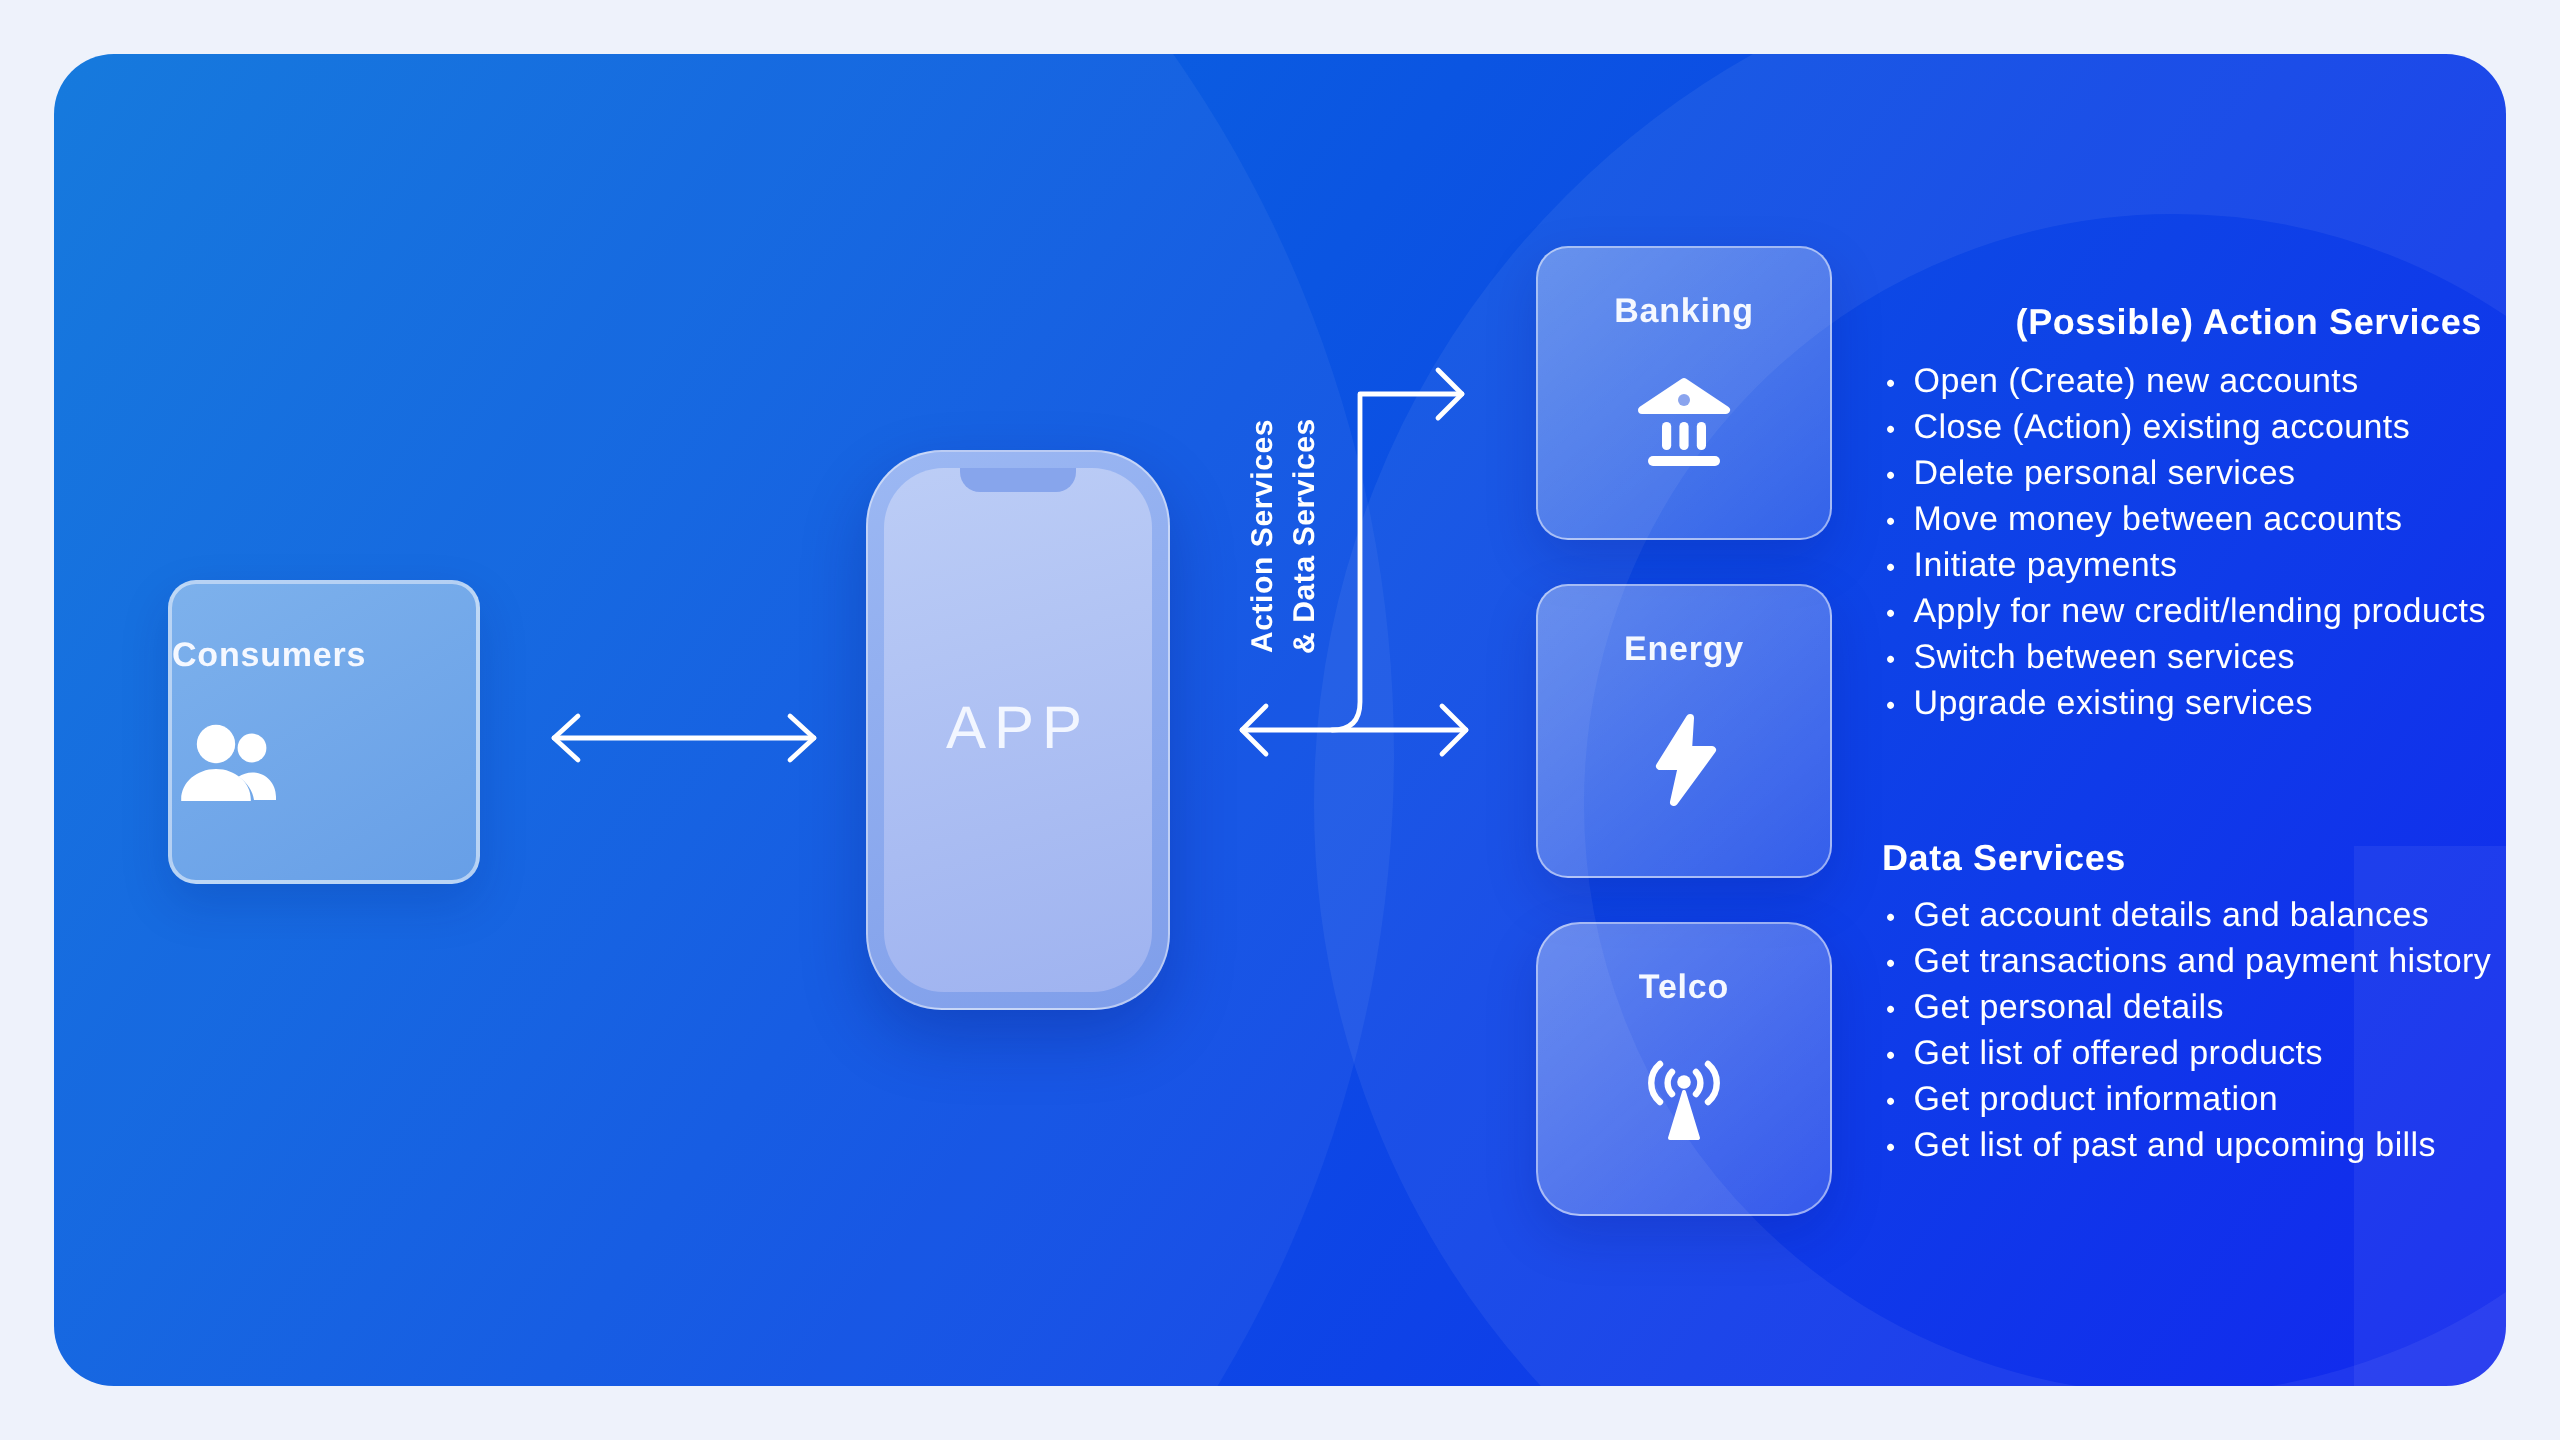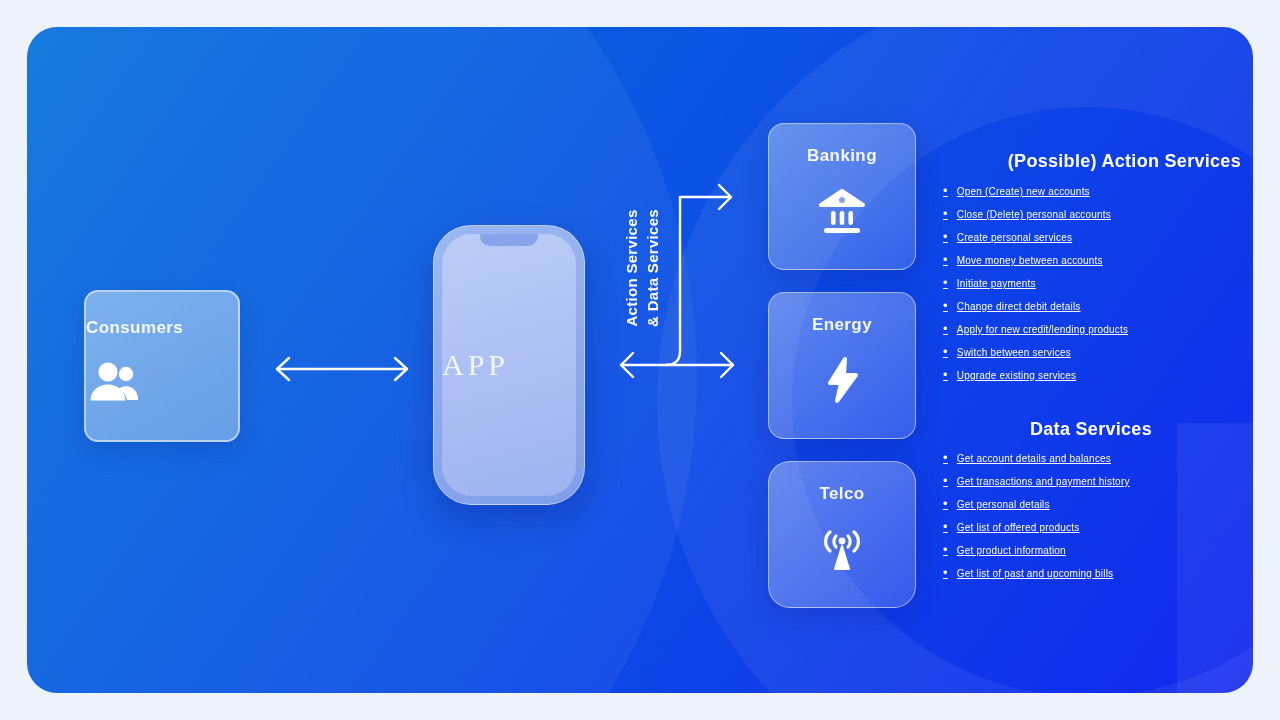--- a/index.html
+++ b/index.html
@@ -59,23 +59,22 @@
     background: linear-gradient(155deg, #9cb8f3, #7f9eea);
     border: 1px solid rgba(255,255,255,0.45);
     box-shadow: 0 14px 32px rgba(6,20,110,0.28);
     padding: 8px;
   }
   .phone-screen {
     position: relative;
     width: 100%; height: 100%;
     border-radius: 30px;
     background: linear-gradient(165deg, #bccdf6, #9fb3f0);
-    display: flex; align-items: center; 
+    display: flex; align-items: center; justify-content: center;
     overflow: hidden;
-    font-family: Liberation Serif, serif;
   }
   .phone-notch {
     position: absolute; top: 0; left: 50%;
     transform: translateX(-50%);
     width: 58px; height: 12px;
     background: #87a5ec;
     border-radius: 0 0 10px 10px;
   }
   .app-label {
     color: #f2f6ff; font-size: 30px; font-weight: 500; letter-spacing: 4px;
@@ -111,27 +110,27 @@
   .provider-card .icon-wrap { flex: 1; display: flex; align-items: center; justify-content: center; padding-bottom: 14px; }
   .card-banking { top: 96px; }
   .card-energy  { top: 265px; }
   .card-telco   { top: 434px; border-radius: 22px; }
 
   .services-col { position: absolute; left: 914px; width: 300px; color: #ffffff; }
   .services-heading {
     font-size: 18px; font-weight: 700; letter-spacing: 0.3px; color: #ffffff;
   }
   .heading-action { top: 124px; text-align: right; }
-  .heading-data   { top: 392px; text-align: center; }
+  .heading-data   { top: 392px; }
   .services-list { position: absolute; left: 916px; list-style: none; }
   .list-action { top: 153px; }
   .list-data   { top: 420px; }
   .services-list li {
-    font-size: 10px; line-height: 22px; color: #ffffff;
-    letter-spacing: 0.2px; white-space: nowrap; text-decoration: underline;
+    font-size: 17px; line-height: 22px; color: #ffffff;
+    letter-spacing: 0.2px; white-space: nowrap;
   }
   .services-list li::before {
     content: "•"; margin-right: 9px; font-size: 13px; color: #ffffff;
   }
 </style>
 </head>
 <body>
 
 <div class="canvas">
 
@@ -214,25 +213,24 @@
         </g>
         <circle cx="27" cy="16" r="3.4" fill="#ffffff"></circle>
         <path d="M27 21 L34 44 H20 Z" fill="#ffffff" stroke="#ffffff" stroke-width="2" stroke-linejoin="round"></path>
       </svg>
     </div>
   </div>
 
   <div class="services-col services-heading heading-action">(Possible) Action Services</div>
   <ul class="services-list list-action" style="position:absolute;">
       <li>Open (Create) new accounts</li>
-      <li>Close (Delete) personal accounts</li>
-      <li>Create personal services</li>
+      <li>Close (Action) existing accounts</li>
+      <li>Delete personal services</li>
       <li>Move money between accounts</li>
       <li>Initiate payments</li>
-      <li>Change direct debit details</li>
       <li>Apply for new credit/lending products</li>
       <li>Switch between services</li>
       <li>Upgrade existing services</li>
     </ul>
 
   <div class="services-col services-heading heading-data">Data Services</div>
   <ul class="services-list list-data" style="position:absolute;">
       <li>Get account details and balances</li>
       <li>Get transactions and payment history</li>
       <li>Get personal details</li>

